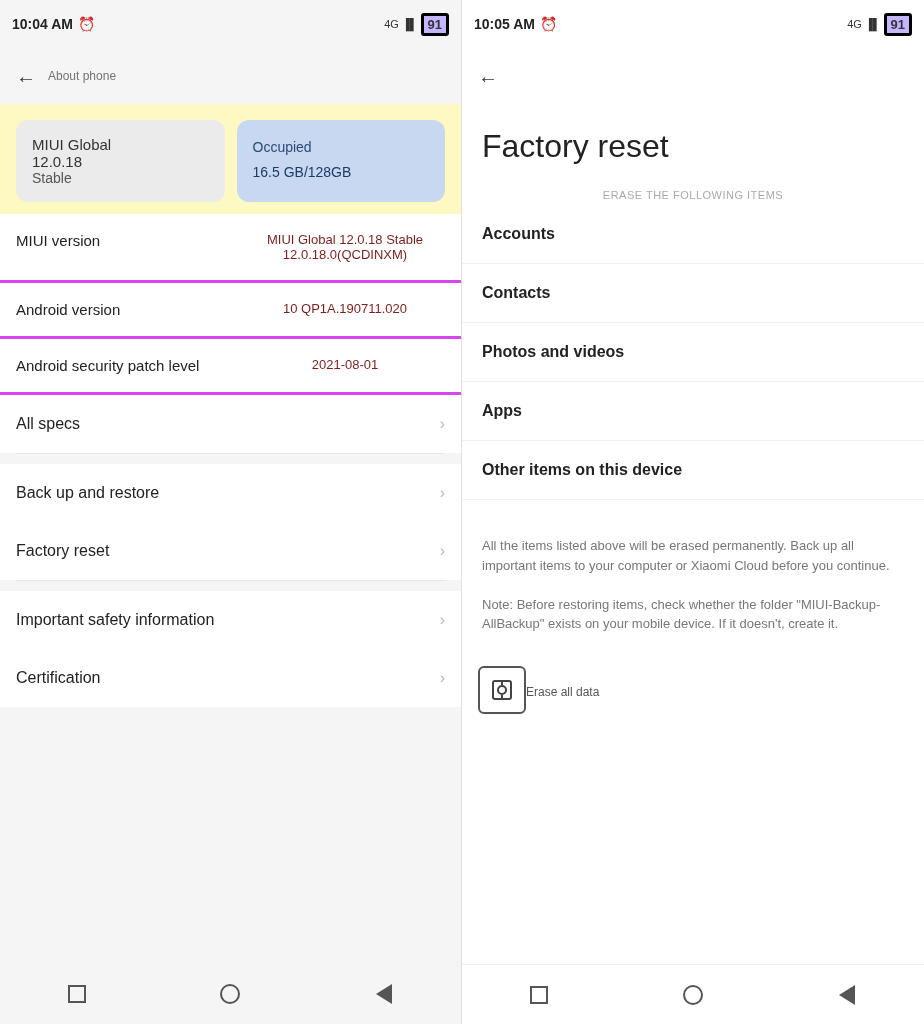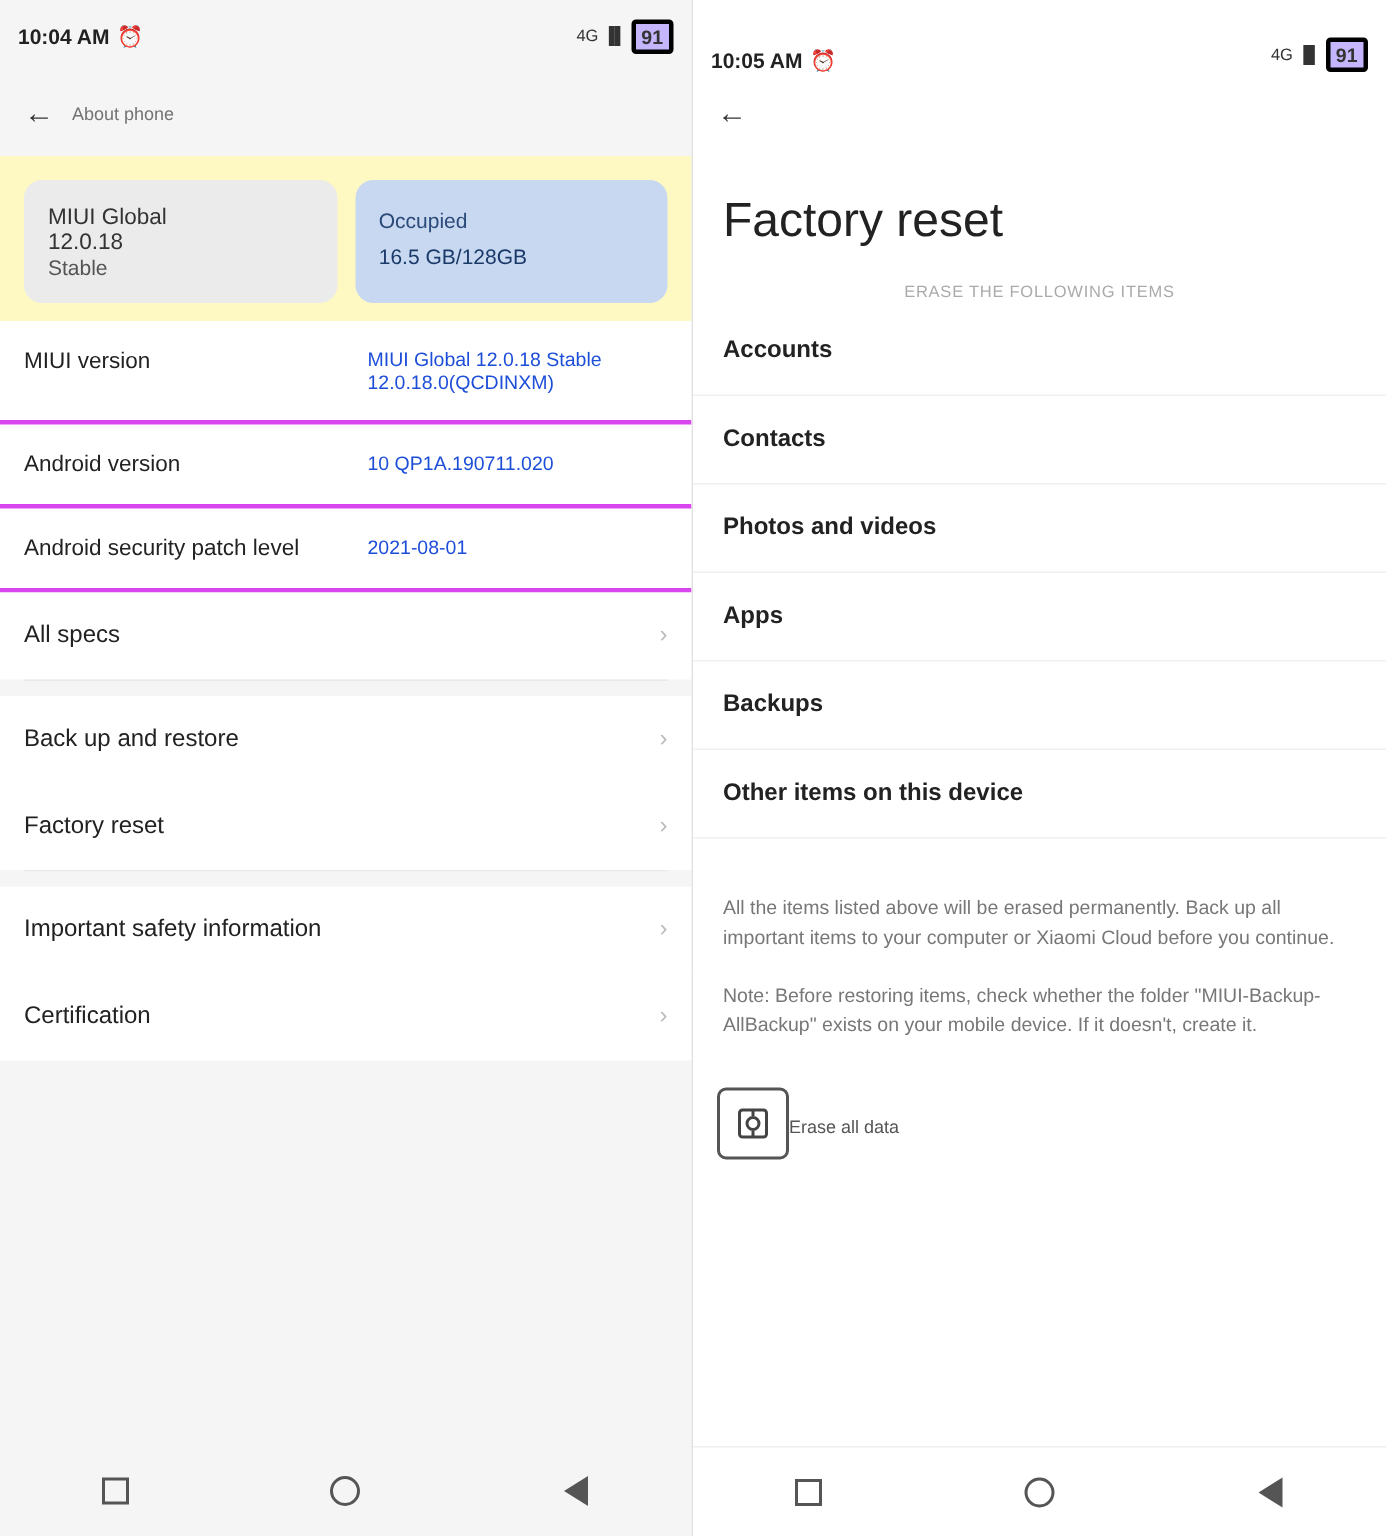--- a/index.html
+++ b/index.html
@@ -36,21 +36,20 @@
       height: 48px;
       background: #f5f5f5;
       display: flex;
       align-items: center;
       justify-content: space-between;
       padding: 0 12px;
       flex-shrink: 0;
     }
     .right-panel .status-bar {
       background: #fff;
-      align-items: flex-end;
     }
 
     .status-time {
       font-size: 14px;
       font-weight: 600;
       color: #222;
       display: flex;
       align-items: center;
       gap: 5px;
     }
@@ -162,22 +161,22 @@
       border-bottom: 3px solid #d946ef;
     }
     .info-label {
       font-size: 15px;
       color: #222;
       font-weight: 500;
       flex: 1;
     }
     .info-value {
       font-size: 13px;
-      color: #1d4ed8;
-      text-align: left;
+      color: #7f1d1d;
+      text-align: center;
       flex: 1;
       max-width: 200px;
     }
 
     
     .menu-row {
       display: flex;
       justify-content: space-between;
       align-items: center;
       padding: 20px 16px;
@@ -423,21 +422,20 @@
   <div class="erase-items-section">
 
     <div class="factory-title">Factory reset</div>
 
     <div class="erase-label">ERASE THE FOLLOWING ITEMS</div>
 
     <div class="erase-item">Accounts</div>
     <div class="erase-item">Contacts</div>
     <div class="erase-item">Photos and videos</div>
     <div class="erase-item">Apps</div>
-    <div class="erase-item">Backups</div>
     <div class="erase-item">Other items on this device</div>
 
     <div style="height:20px;"></div>
 
     <div class="warning-text">
       <p>All the items listed above will be erased permanently. Back up all important items to your computer or Xiaomi Cloud before you continue.</p>
       <br>
       <p>Note: Before restoring items, check whether the folder "MIUI-Backup-AllBackup" exists on your mobile device. If it doesn't, create it.</p>
     </div>
 

